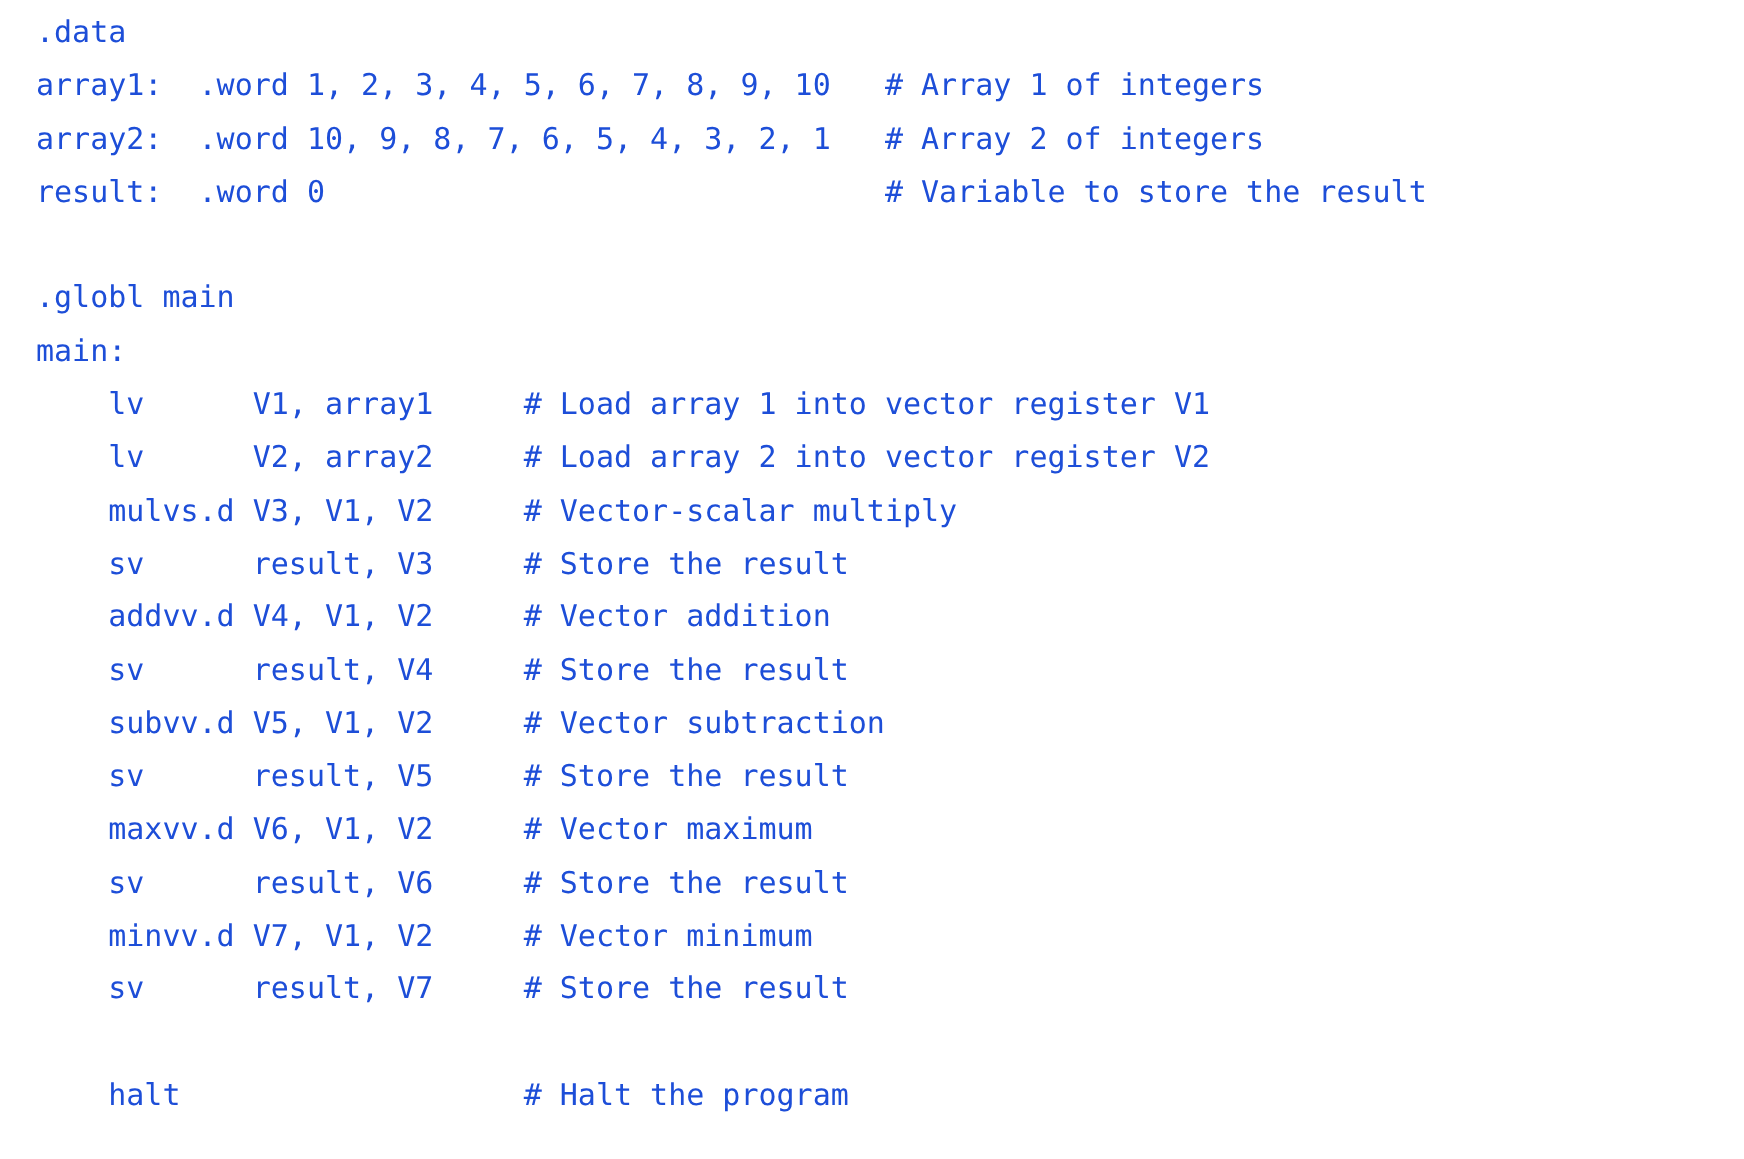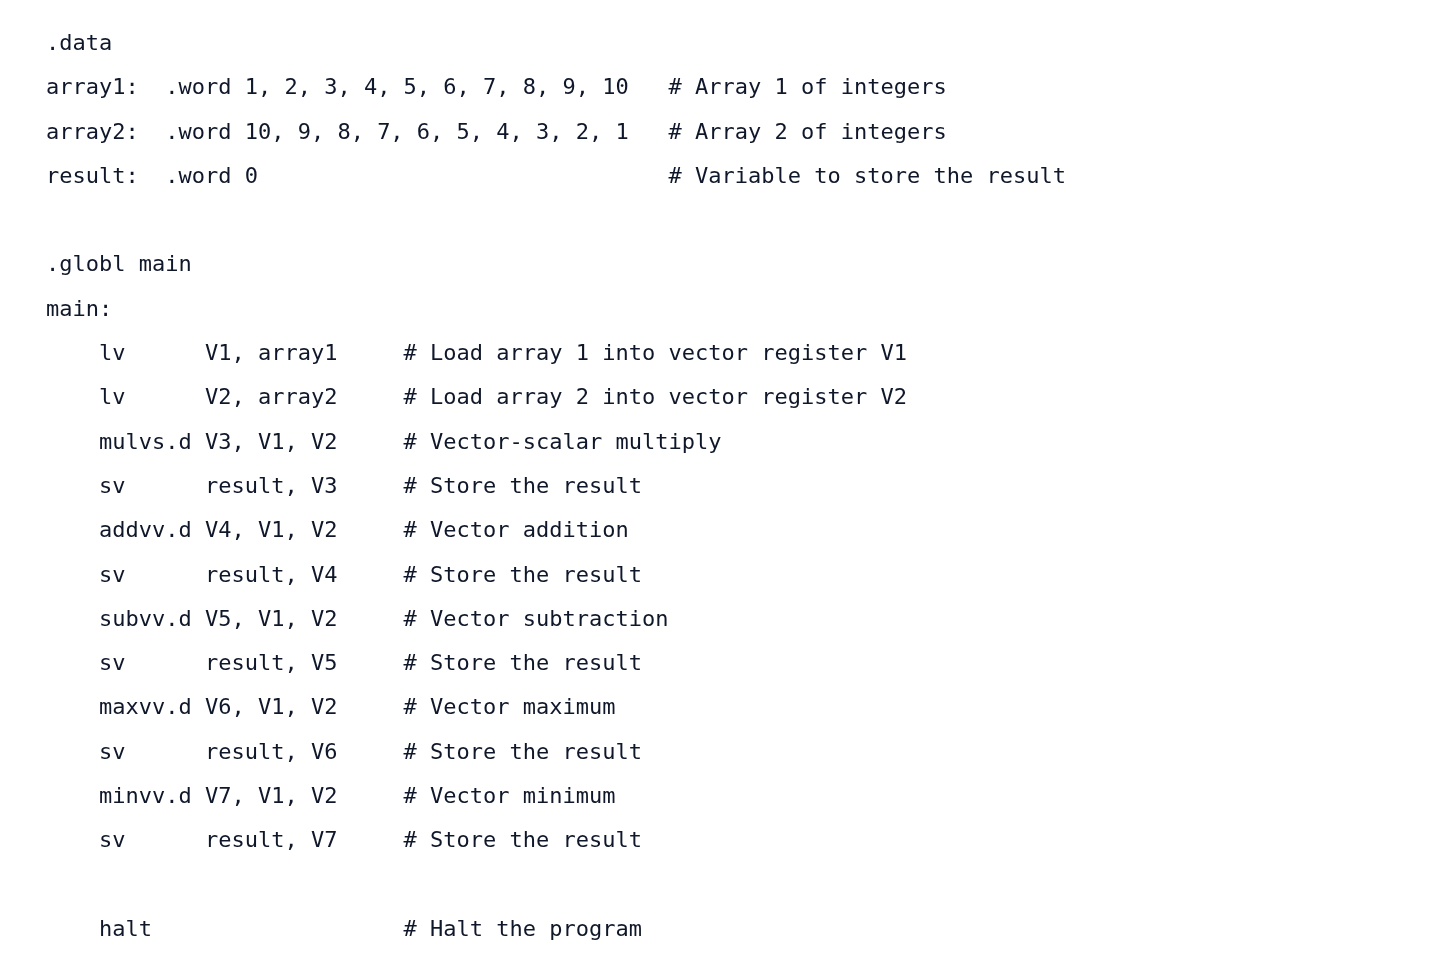--- a/index.html
+++ b/index.html
@@ -6,26 +6,26 @@
     margin: 0;
     padding: 0;
     background: #ffffff;
   }
   body {
     width: 1453px;
     height: 966px;
     overflow: hidden;
   }
   .code-listing {
-    margin: 16px;
+    margin: 0;
     padding: 5px 0 0 30px;
     font-family: "DejaVu Sans Mono", "Liberation Mono", monospace;
-    font-size: 22px;
+    font-size: 25px;
     line-height: 44.3px;
-    color: #0f172a;
+    color: #1d4ed8;
     white-space: pre;
     letter-spacing: 0;
   }
   .code-line {
     min-height: 44.3px;
   }
 </style>
 </head>
 <body>
 

